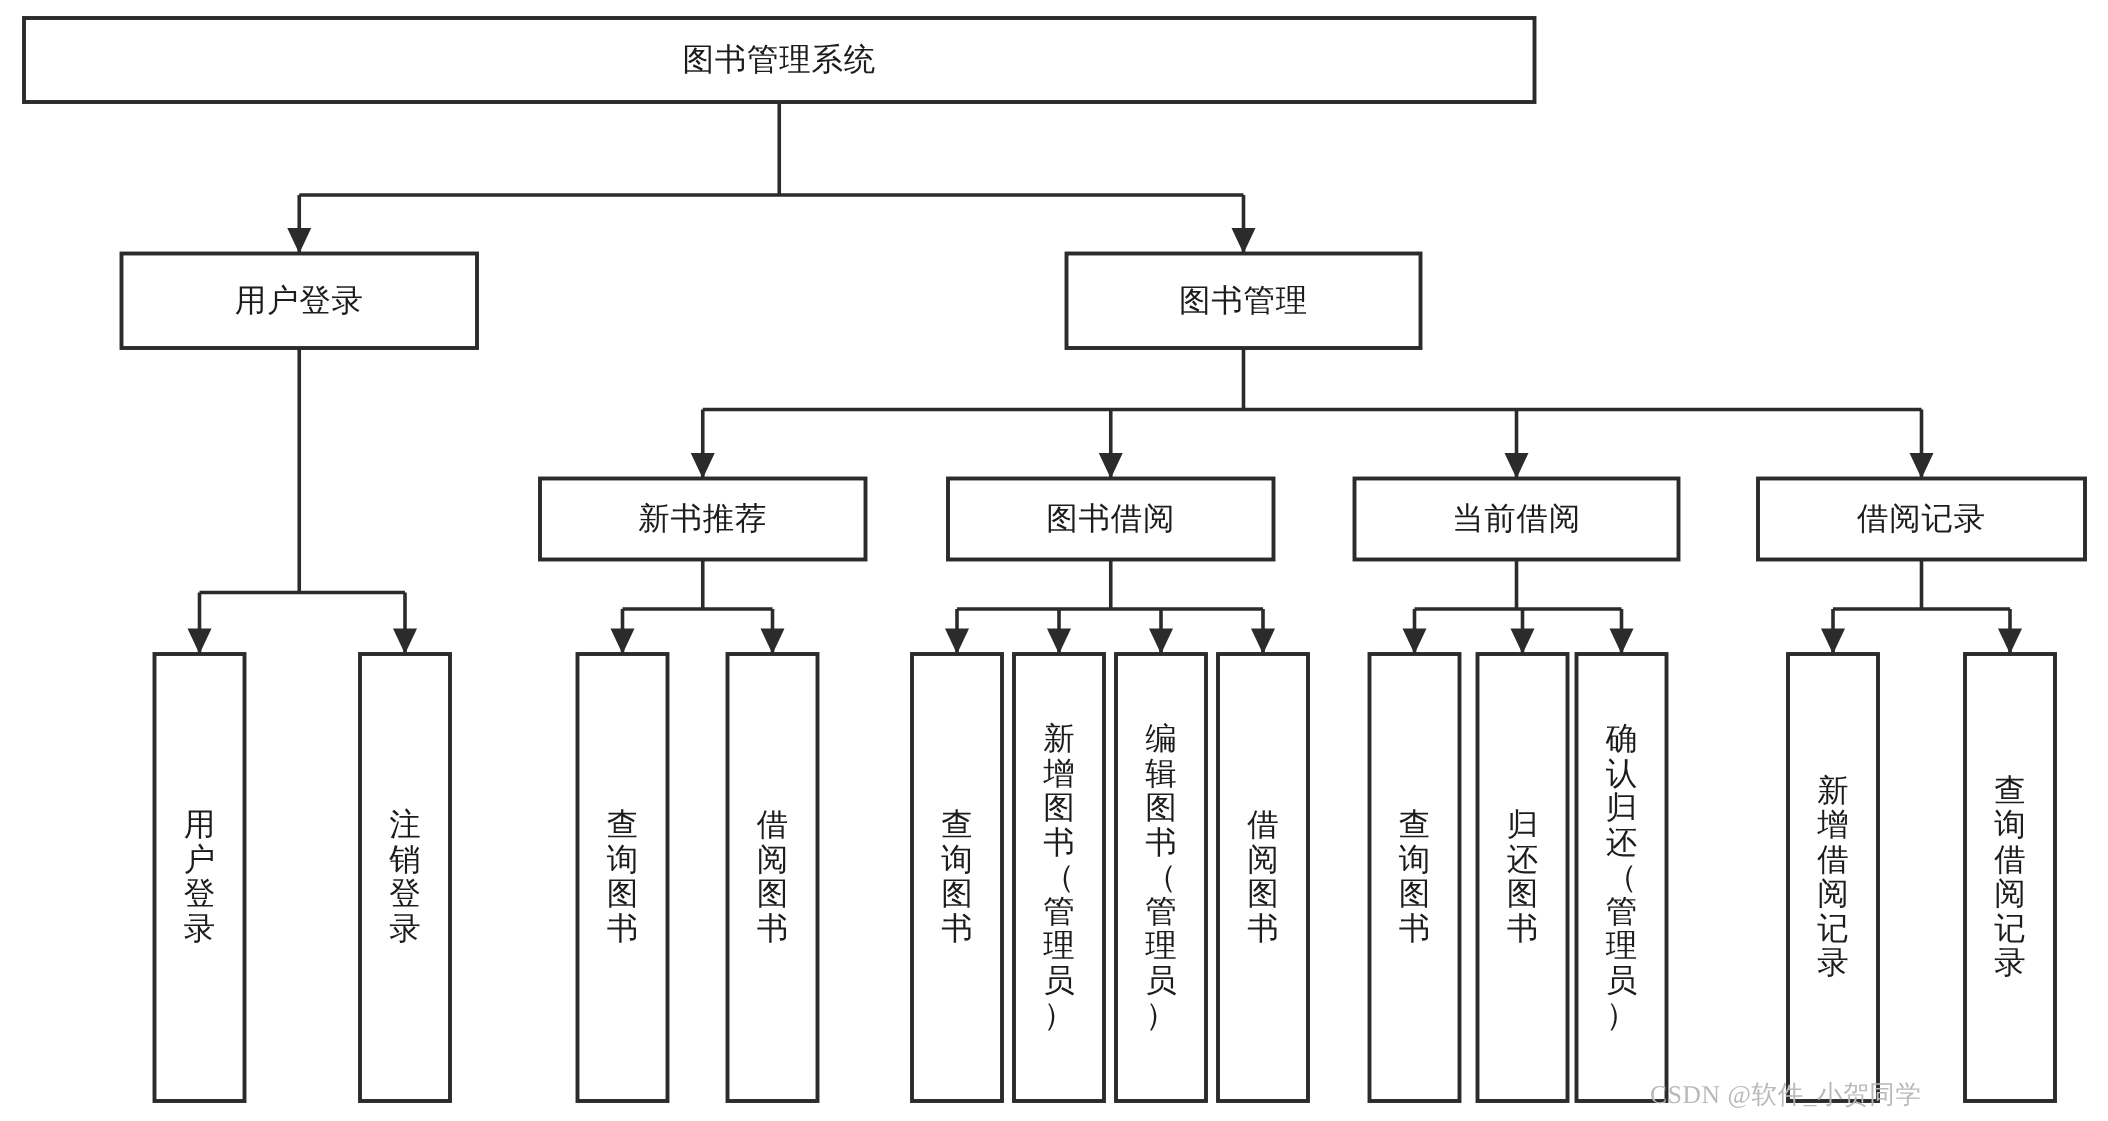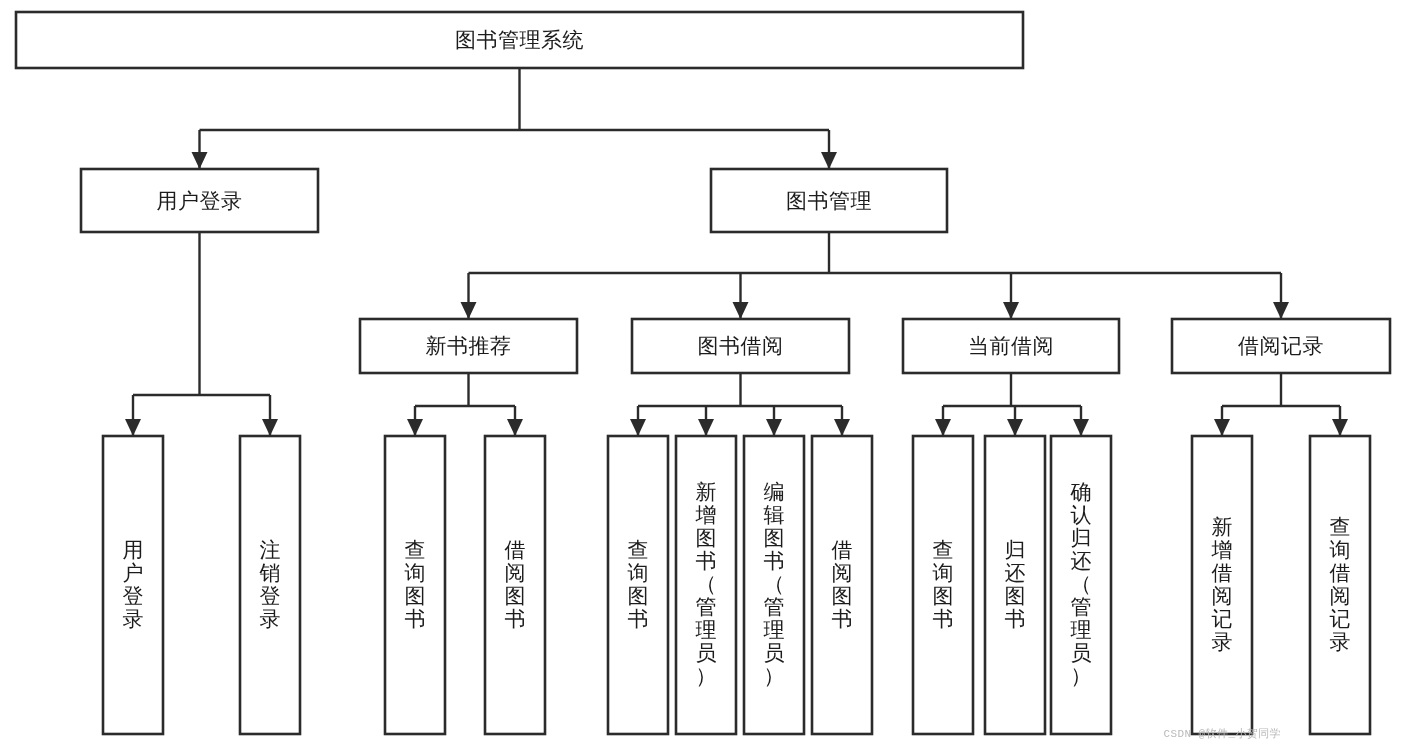--- a/index.html
+++ b/index.html
@@ -55,22 +55,22 @@
     font-family: "DejaVu Sans", "Liberation Sans", sans-serif;
     font-size: 21px;
     fill: #1c1c1c;
     text-anchor: middle;
     letter-spacing: 0px;
   }
   .watermark {
     position: absolute;
     right: 10px;
     bottom: 6px;
-    font-family: Liberation Mono, monospace;
-    font-size: 11px;
+    font-family: Liberation Serif, serif;
+    font-size: 17px;
     color: #b9b9b9;
     letter-spacing: 0.4px;
     white-space: nowrap;
     user-select: none;
   }
 </style>
 </head>
 <body>
 
 <div id="diagram-root">

